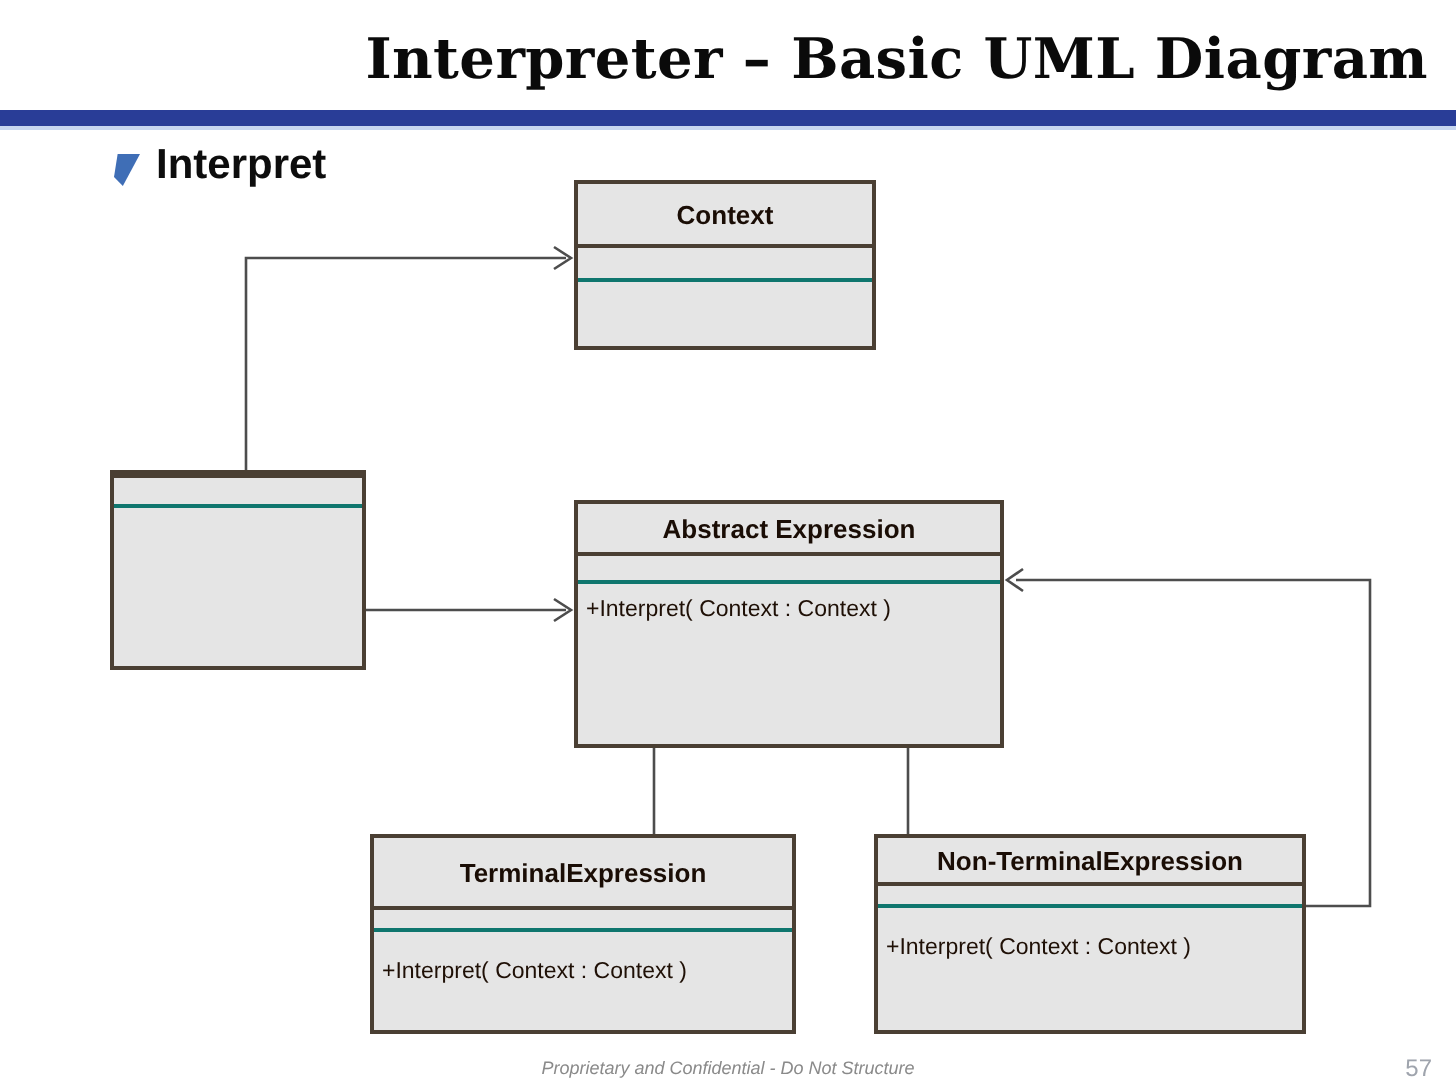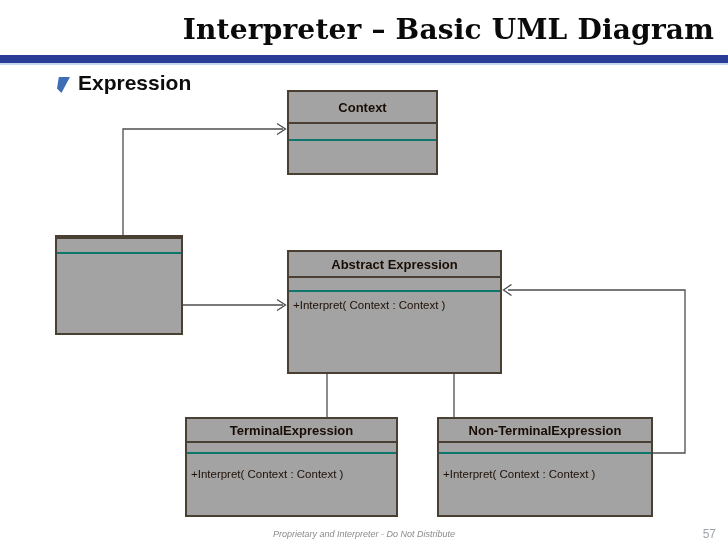--- a/index.html
+++ b/index.html
@@ -35,21 +35,21 @@
   }
   .bullet-wedge {
     position: absolute;
     top: 77px; left: 57px;
     width: 13px; height: 16px;
     background: #3F6EB6;
     clip-path: polygon(14% 0, 100% 0, 34% 100%, 0 72%);
   }
   .uml-class {
     position: absolute;
-    background: #a3a3a3;
+    background: #e5e5e5;
     border: 2px solid #4A3F33;
     box-sizing: border-box;
     z-index: 2;
   }
   .uml-title {
     display: flex; align-items: center; justify-content: center;
     font-weight: bold;
     font-size: 13px;
     color: #1a0d05;
     box-sizing: border-box;
@@ -87,21 +87,21 @@
     color: #9FA4AD;
   }
 </style>
 </head>
 <body>
 
 <div class="slide-title">Interpreter – Basic UML Diagram</div>
 <div class="accent-bar"></div>
 
 <div class="bullet-wedge"></div>
-<div class="section-heading">Expression</div>
+<div class="section-heading">Interpret</div>
 
 <svg class="connectors" width="728" height="546" viewBox="0 0 728 546">
   <g stroke="#4d4d4d" stroke-width="1.3" fill="none">
 
     <path d="M123,235 L123,129 L283,129"></path>
     <path d="M277,123.5 L285.5,129 L277,134.5"></path>
 
     <path d="M183,305 L283,305"></path>
     <path d="M277,299.5 L285.5,305 L277,310.5"></path>
 
@@ -129,29 +129,29 @@
 
 <div class="uml-class" style="left:287px; top:250px; width:215px; height:124px;">
   <div class="uml-title" style="height:24px;">Abstract Expression</div>
   <div class="uml-attrs" style="height:14px;"></div>
   <div class="uml-methods" style="height:60px; padding-top:7px;">
     <span>+Interpret( Context : Context )</span>
   </div>
 </div>
 
 <div class="uml-class" style="left:185px; top:417px; width:213px; height:100px;">
-  <div class="uml-title" style="height:22px;">TerminalExpression</div>
+  <div class="uml-title" style="height:34px;">TerminalExpression</div>
   <div class="uml-attrs" style="height:11px;"></div>
   <div class="uml-methods" style="height:63px; padding-top:14px;">
     <span>+Interpret( Context : Context )</span>
   </div>
 </div>
 
 <div class="uml-class" style="left:437px; top:417px; width:216px; height:100px;">
   <div class="uml-title" style="height:22px;">Non-TerminalExpression</div>
   <div class="uml-attrs" style="height:11px;"></div>
   <div class="uml-methods" style="height:63px; padding-top:14px;">
     <span>+Interpret( Context : Context )</span>
   </div>
 </div>
 
-<div class="footer-note">Proprietary and Interpreter - Do Not Distribute</div>
+<div class="footer-note">Proprietary and Confidential - Do Not Structure</div>
 <div class="page-number">57</div>
 
 </body></html>

